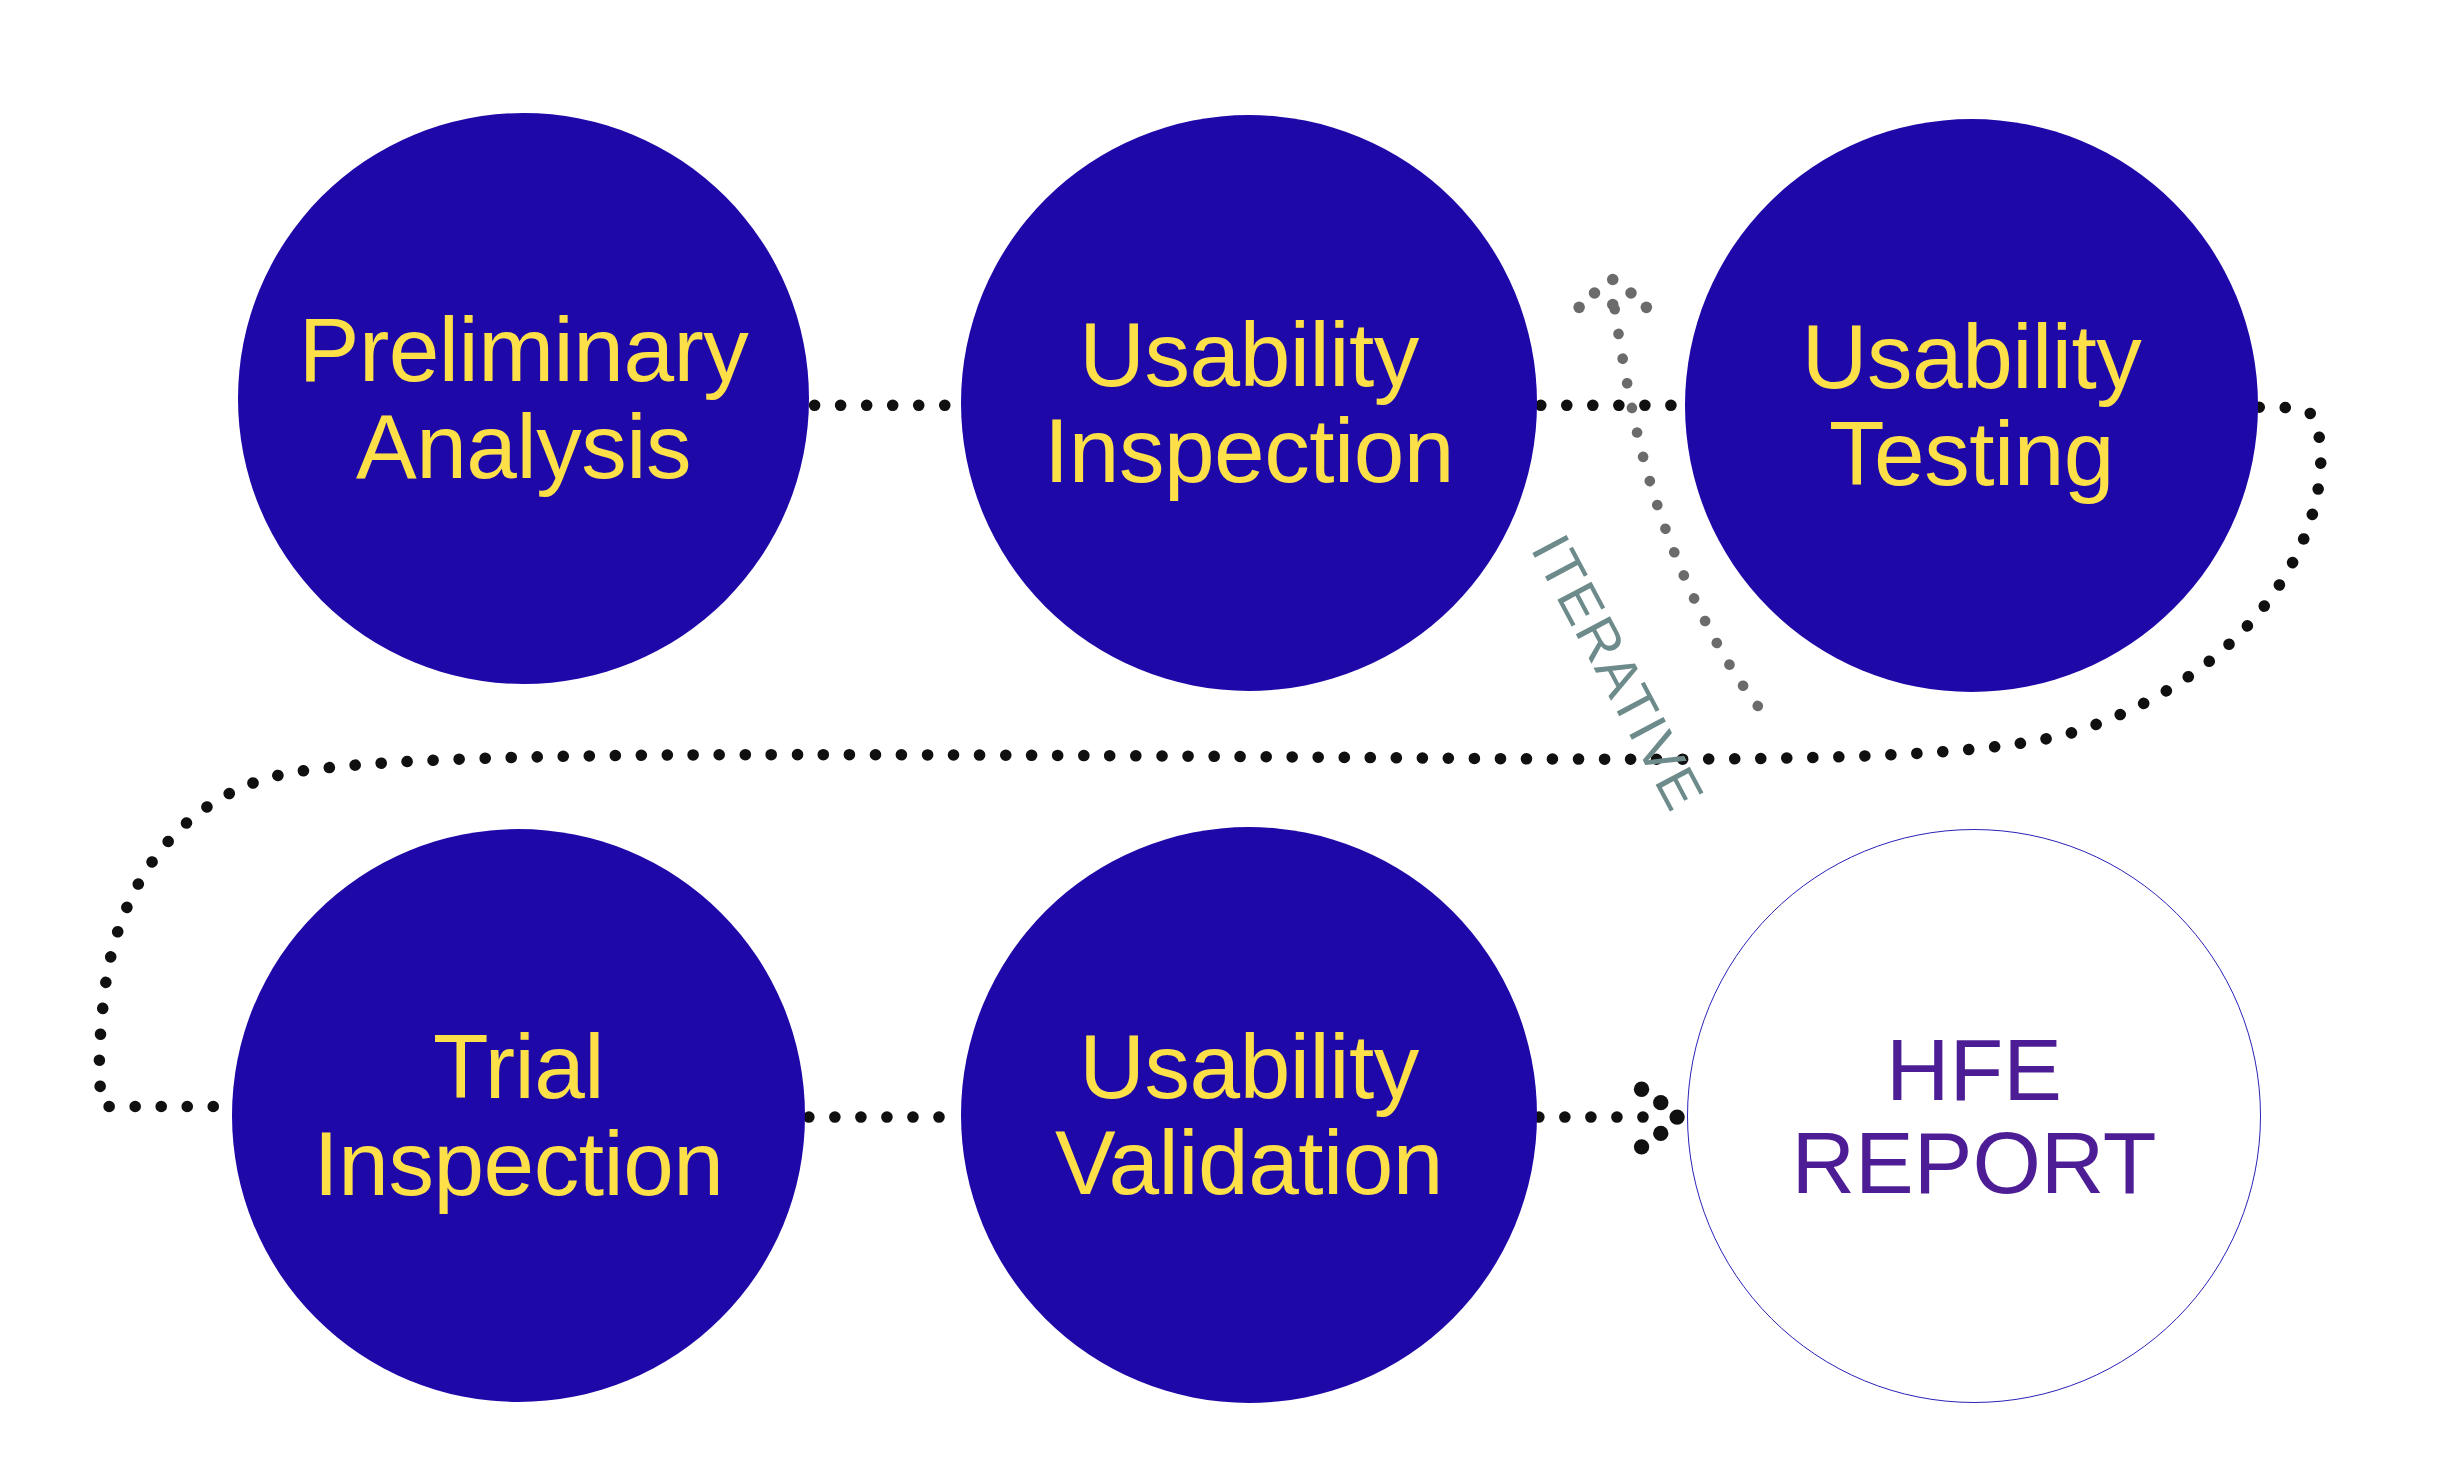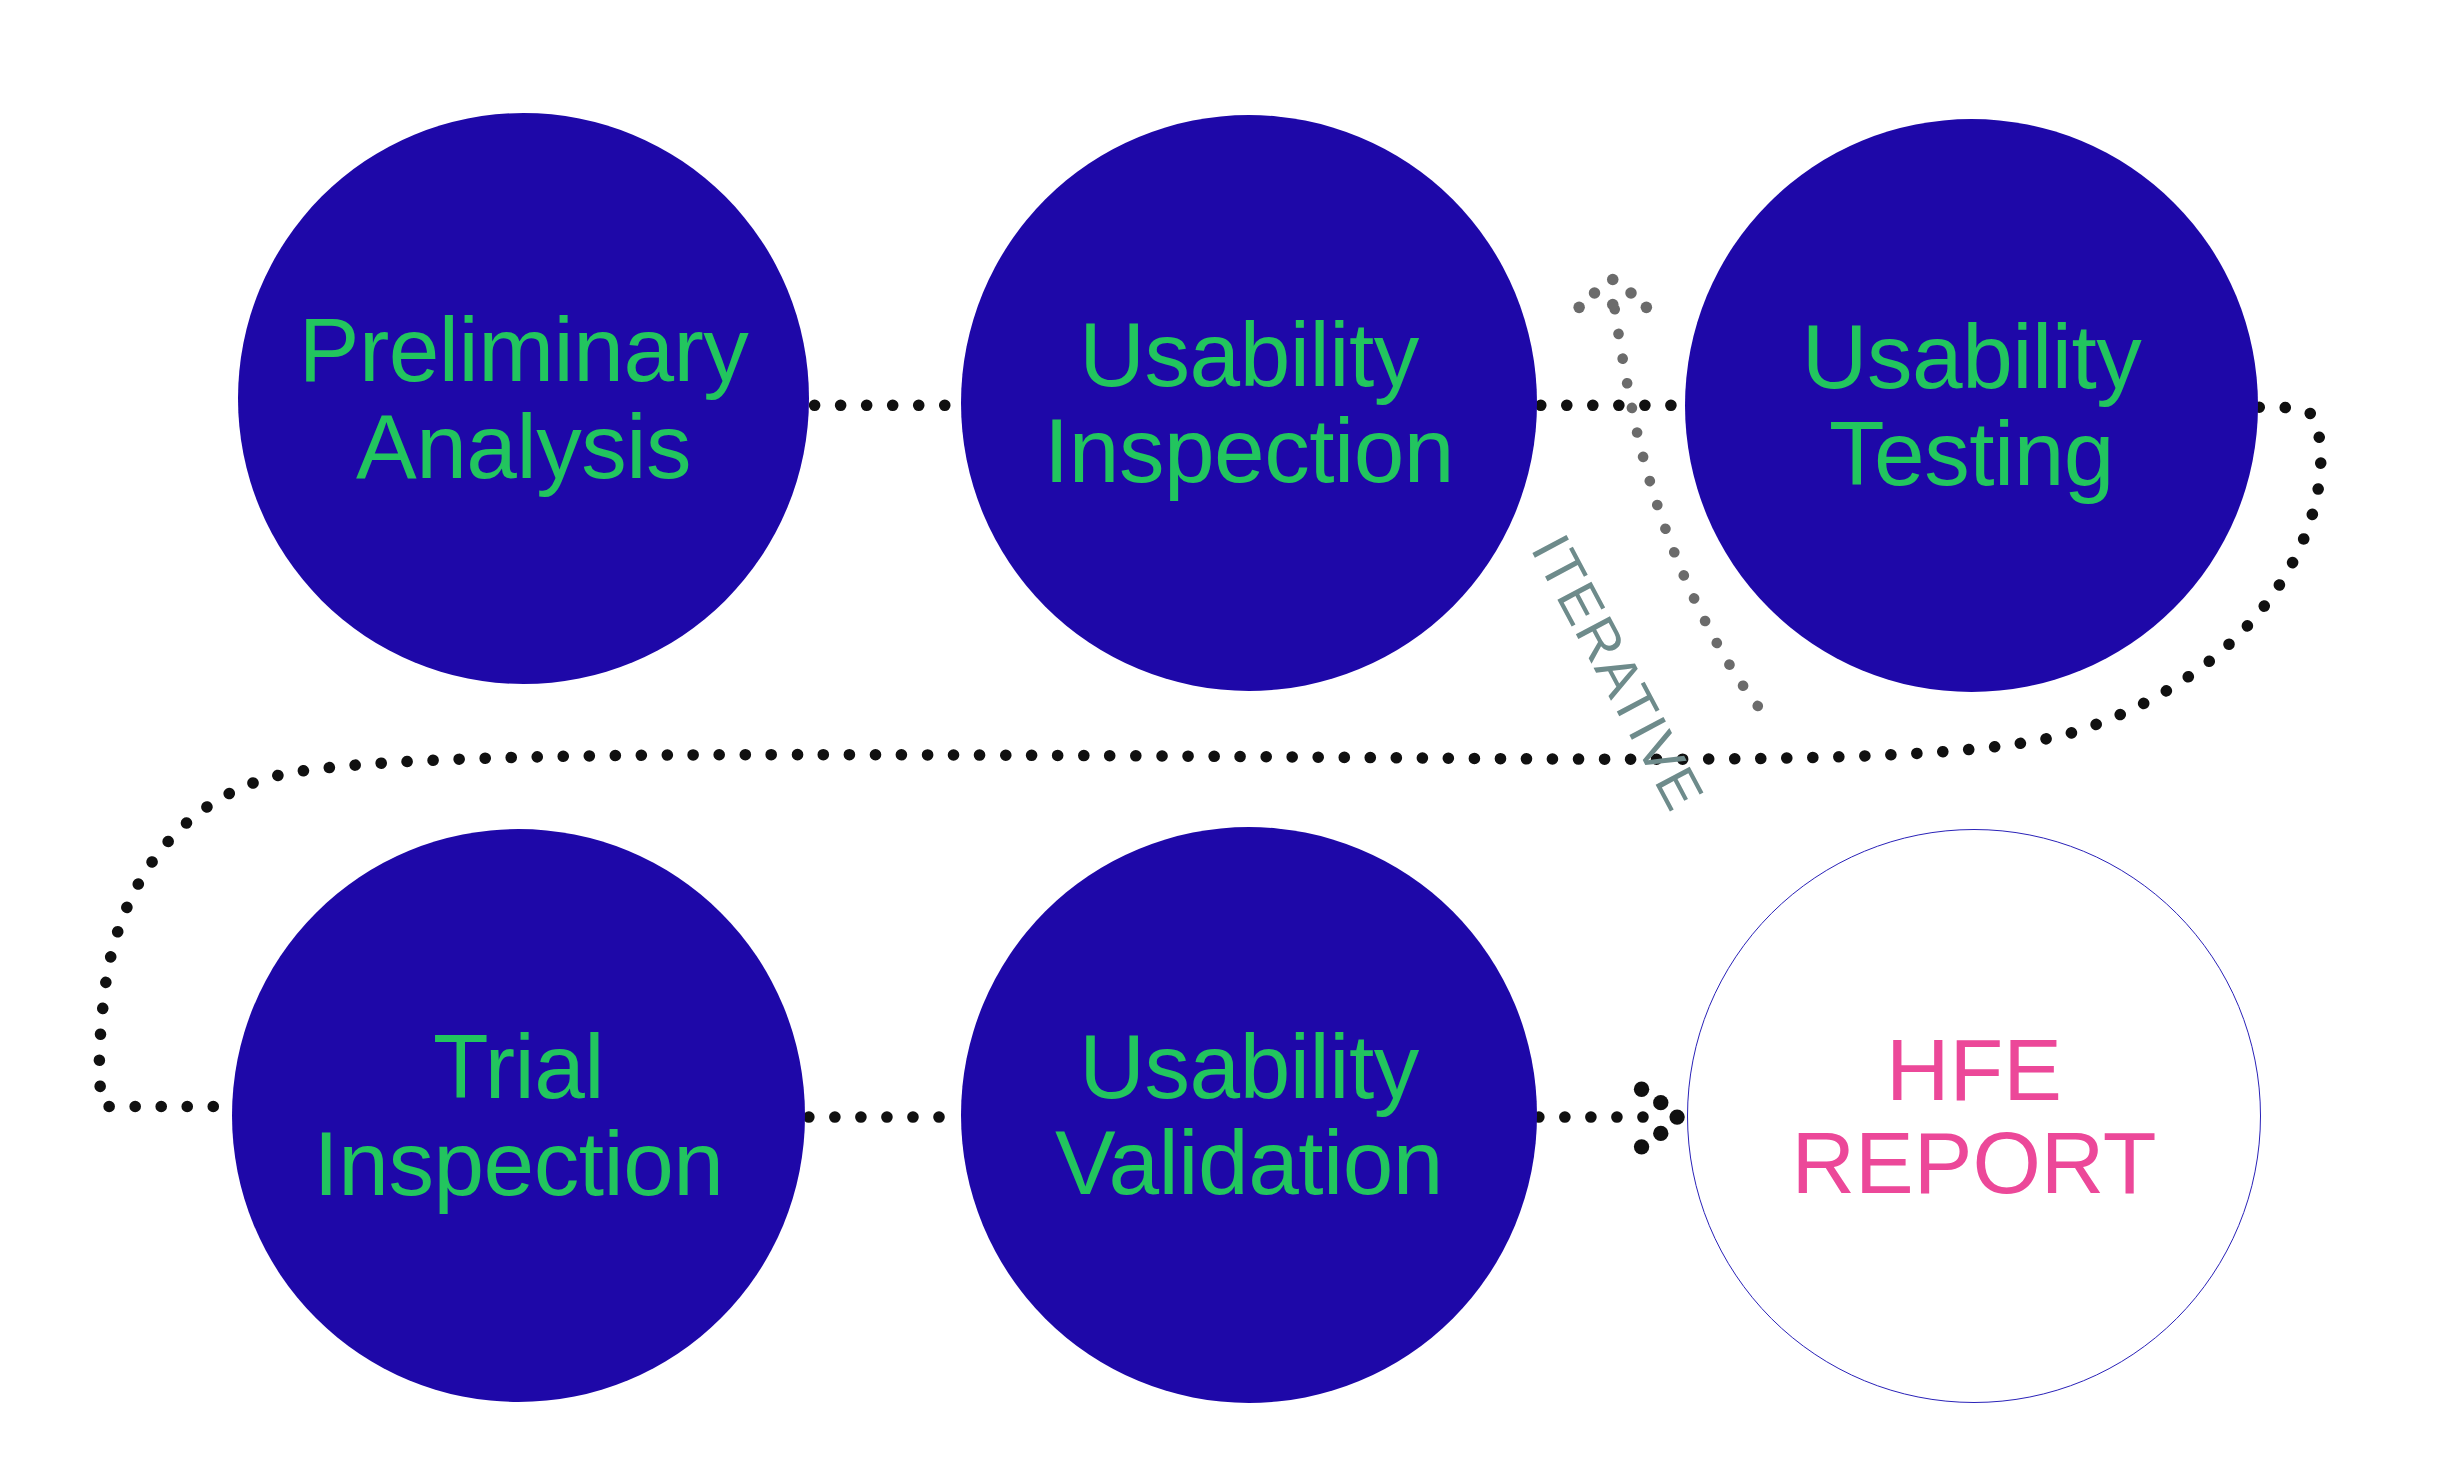--- a/index.html
+++ b/index.html
@@ -2,23 +2,23 @@
 <html><head>
 <meta charset="utf-8">
 <style>
   html,body{margin:0;padding:0;background:#ffffff;}
   body{width:2459px;height:1484px;overflow:hidden;font-family:"Liberation Sans",sans-serif;}
   #stage{position:relative;width:2459px;height:1484px;background:#ffffff;}
   #svgLayer{position:absolute;inset:0;width:2459px;height:1484px;}
   .node{position:absolute;border-radius:50%;display:flex;align-items:center;justify-content:center;text-align:center;box-sizing:border-box;}
   .node .lbl{line-height:1.06;white-space:pre-line;}
   .filled{background:#1E08A8;}
-  .filled .lbl{color:#22c55e;font-size:91px;font-weight:400;letter-spacing:-0.5px;}
+  .filled .lbl{color:#fde047;font-size:91px;font-weight:400;letter-spacing:-0.5px;}
   .outline{background:#ffffff;border:1.9px solid #2A22B8;}
-  .outline .lbl{color:#ec4899;font-size:88px;font-weight:400;letter-spacing:0px;}
+  .outline .lbl{color:#4c1d95;font-size:88px;font-weight:400;letter-spacing:0px;}
   #iterative{position:absolute;color:#6E8B8B;font-size:56px;letter-spacing:1.9px;
     transform-origin:0 0;white-space:nowrap;font-weight:400;}
 </style>
 </head>
 <body>
 
 <div id="stage">
 
   <svg id="svgLayer" viewBox="0 0 2560 1545" xmlns="http://www.w3.org/2000/svg">
 

